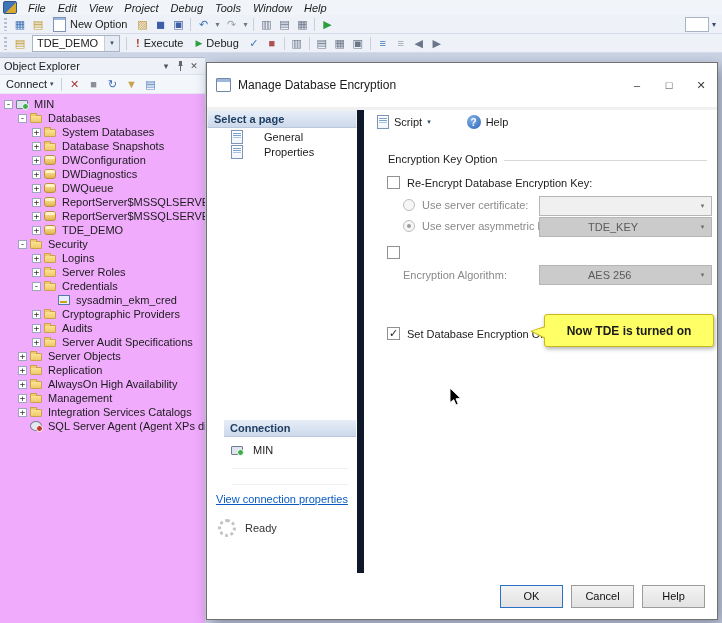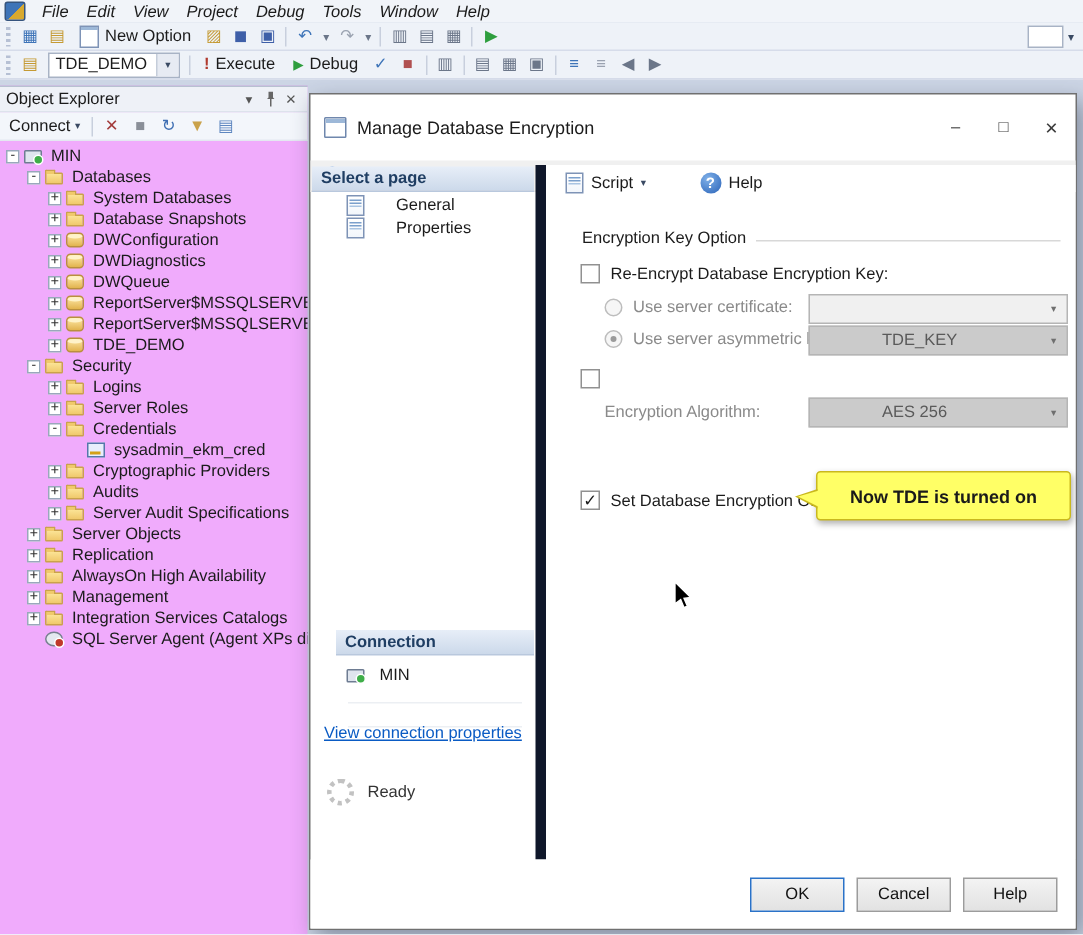--- a/index.html
+++ b/index.html
@@ -79,21 +79,21 @@
   .phdr{height:16px;margin:1px;background:linear-gradient(var(--header_grad_top,#e7eef8),var(--header_grad_bottom,#ccd9ea));
         border-bottom:1px solid #b9c8dd;display:flex;align-items:center;padding-left:6px;color:#1f3e63;font-weight:bold;}
   .pitem{height:15px;display:flex;align-items:center;padding-left:24px;gap:21px;}
   .ic-page{flex:0 0 10px;width:10px;height:12px;background:linear-gradient(#fff,#f2f6fb);border:1px solid #7e93b6;position:relative;}
   .ic-page::before{content:"";position:absolute;left:1px;right:1px;top:2px;height:1px;background:#7ba0cc;
                    box-shadow:0 2px 0 #7ba0cc,0 4px 0 #a9c4e2;}
   .connblock{position:absolute;top:309px;left:16px;right:0;}
   .connrow{height:16px;display:flex;align-items:center;padding-left:8px;gap:6px;margin-top:5px;}
   .lsep{height:1px;background:#eceff3;margin:0 9px;}
   .s1{margin-top:10px}.s2{margin-top:15px}
-  .connlink{position:absolute;top:373px;left:9px;color:var(--accent_link,#0a5bc4);text-decoration:underline;cursor:pointer;}
+  .connlink{position:absolute;top:383px;left:9px;color:var(--accent_link,#0a5bc4);text-decoration:underline;cursor:pointer;}
   .progblock{position:absolute;top:400px;left:0;right:0;}
   .progrow{display:flex;align-items:center;gap:9px;padding:9px 0 0 11px;color:#333;}
   .spin{width:18px;height:18px;border-radius:50%;border:3px dotted #c2c2c2;box-sizing:border-box;}
   .dright{flex:1;position:relative;background:#fff;}
   .dtb{height:24px;display:flex;align-items:center;padding-left:9px;gap:28px;}
   .dtbbtn{display:flex;align-items:center;gap:5px;height:20px;padding:0 4px;}
   .dtbbtn .arrow{font-size:7px;color:#3a4a63;}
   .icoq{width:14px;height:14px;border-radius:50%;background:radial-gradient(circle at 35% 30%,#7fb0e8,#2a63b8);
         color:#fff;font-size:10px;font-weight:bold;display:flex;align-items:center;justify-content:center;}
   .grp{position:absolute;left:24px;right:10px;display:flex;align-items:center;gap:7px;color:#1b1b1b;}

